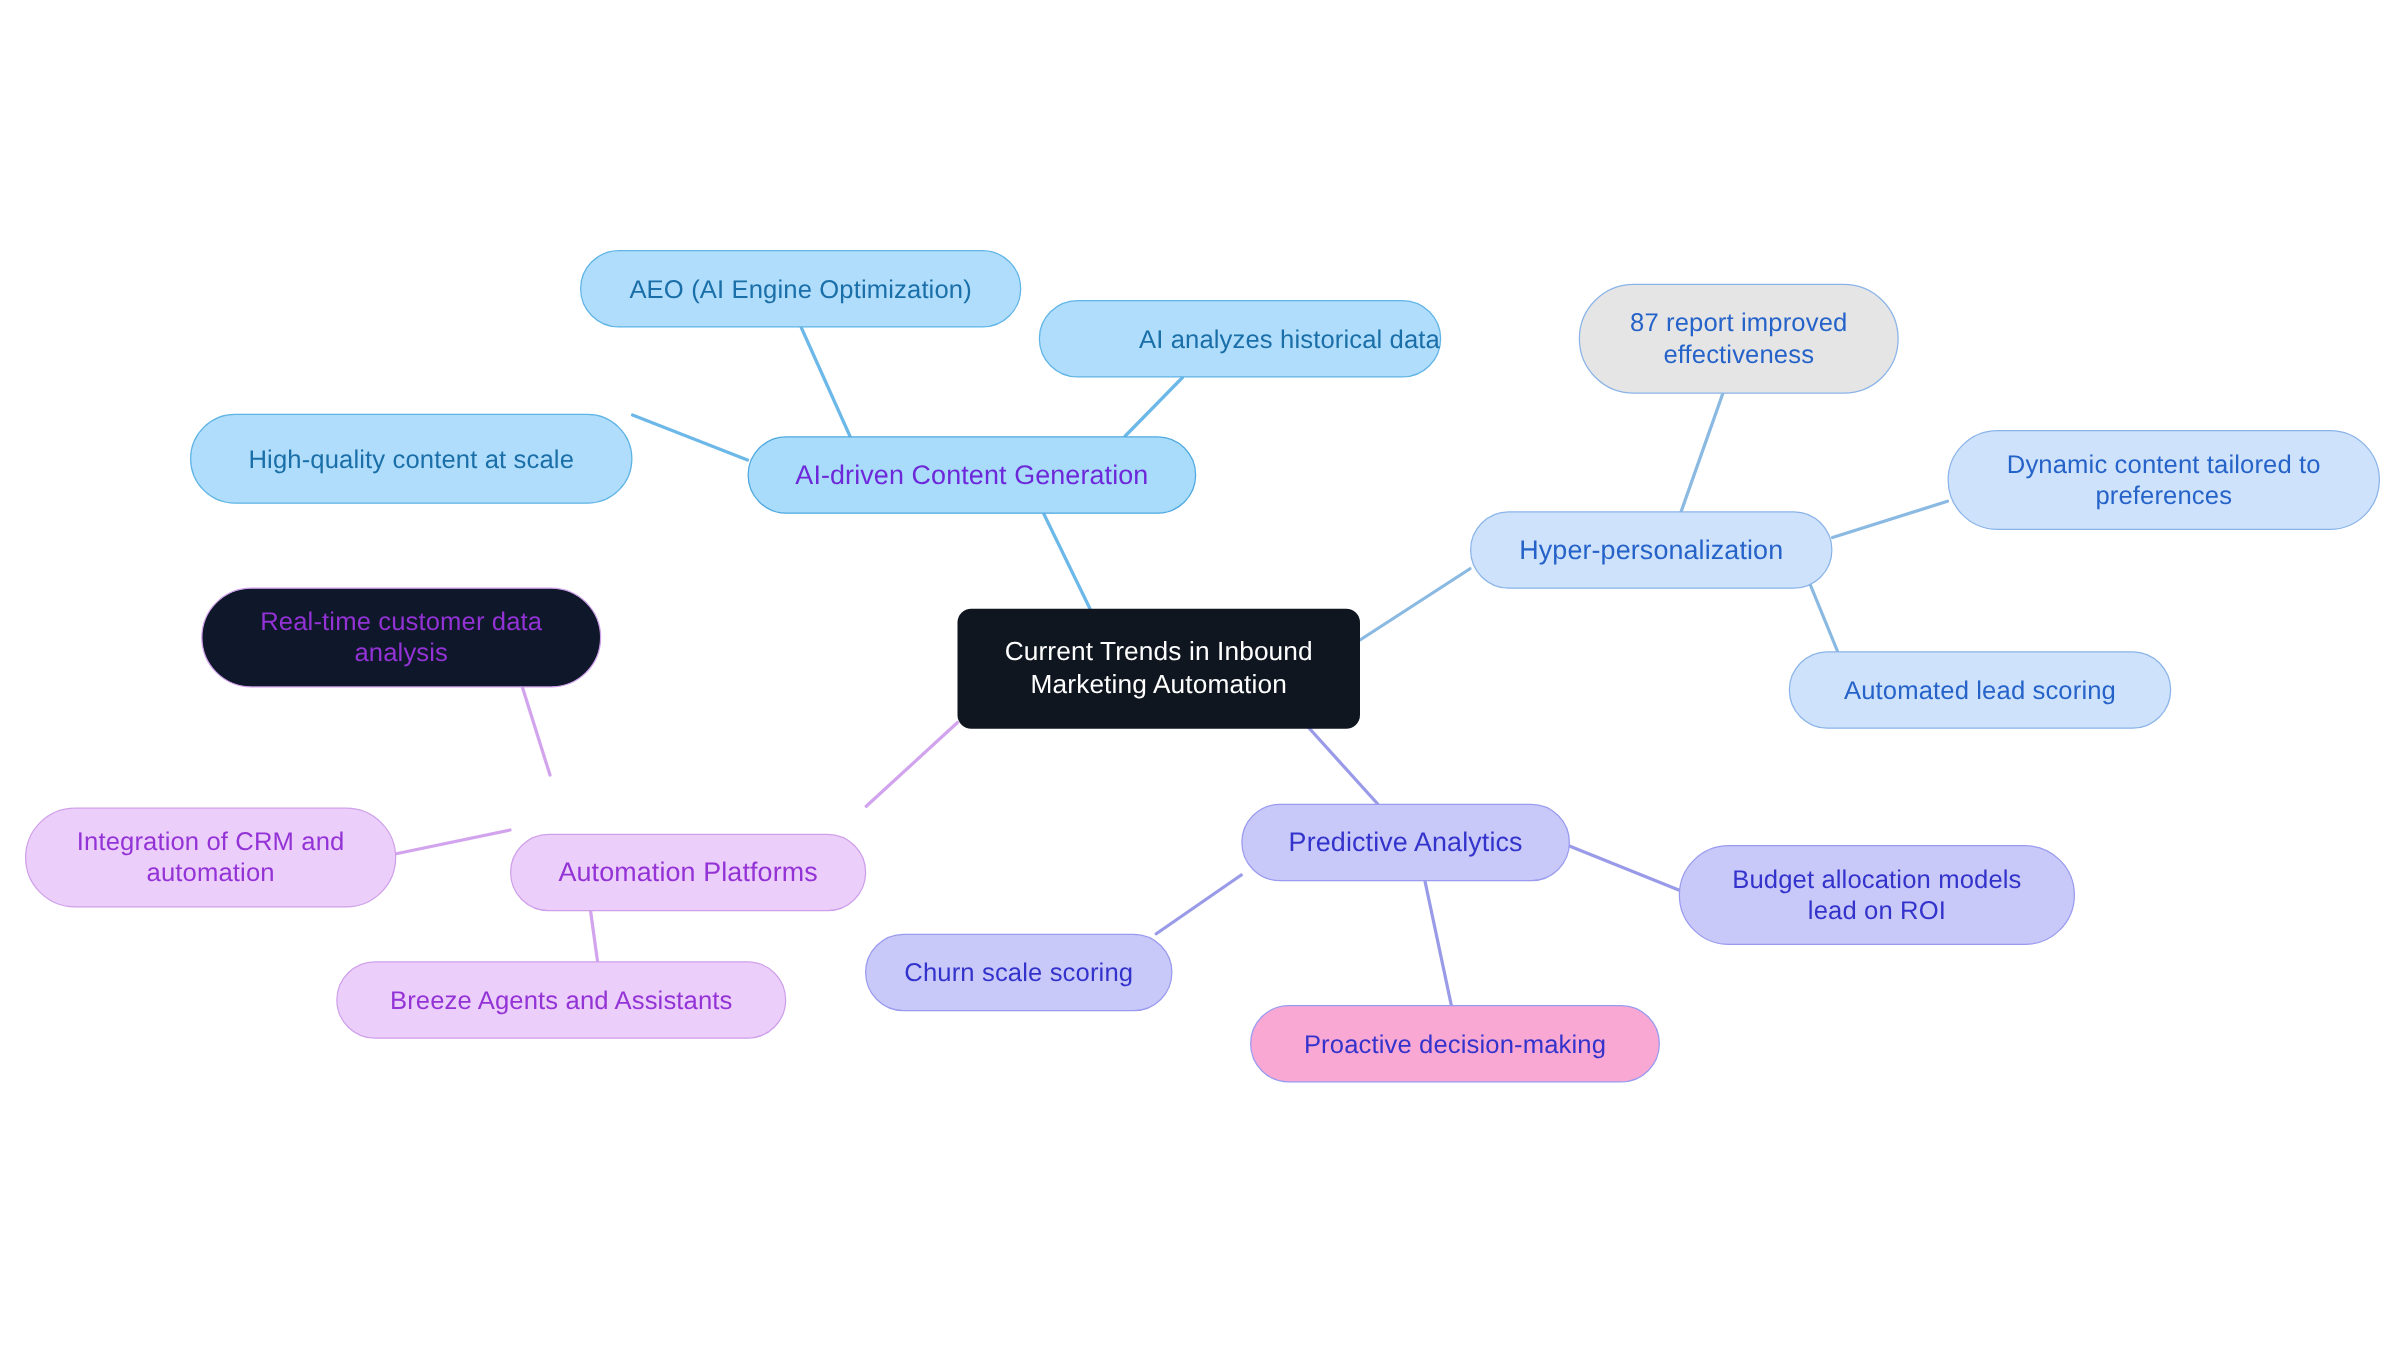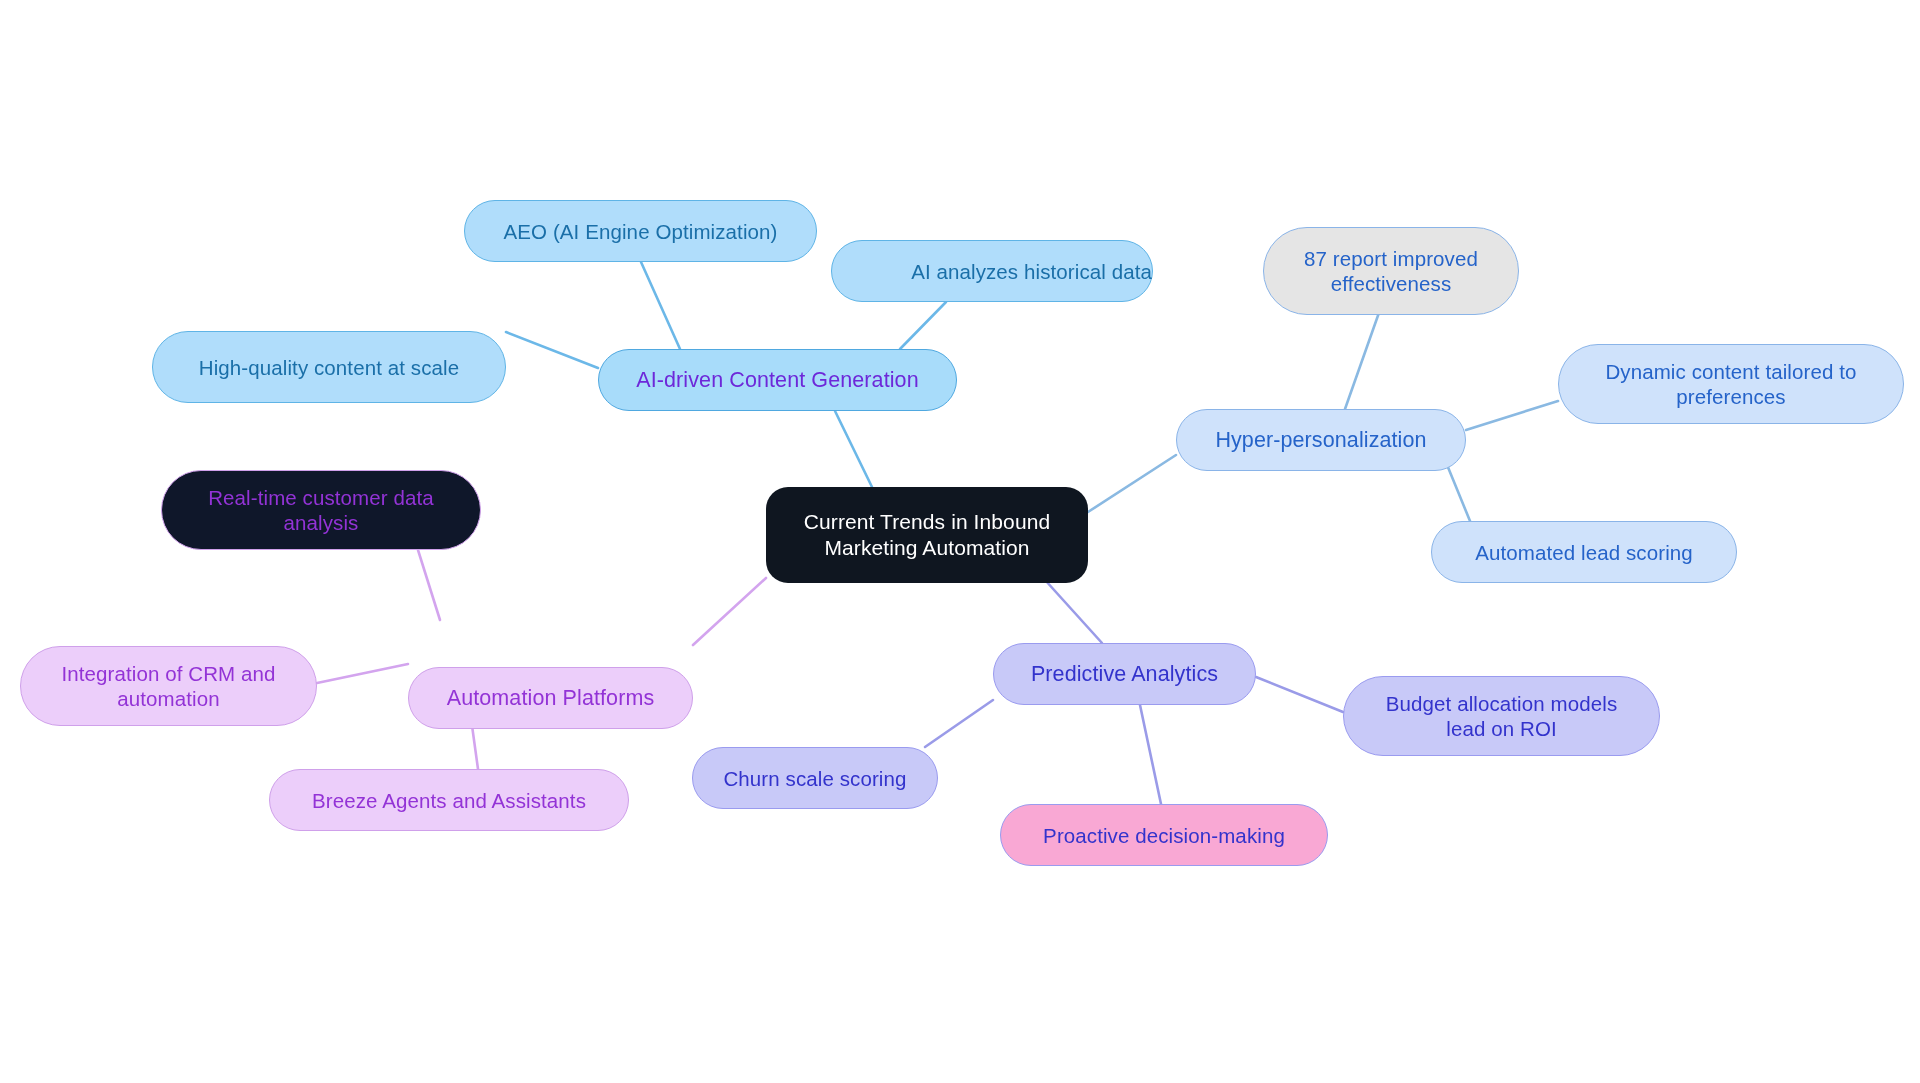--- a/index.html
+++ b/index.html
@@ -34,21 +34,21 @@
     justify-content: center;
     text-align: center;
     border-radius: 999px;
     border-style: solid;
     border-width: 1.5px;
     line-height: 1.22;
     white-space: pre-line;
     letter-spacing: 0.1px;
   }
   .node.root {
-    border-radius: 22px;
+    border-radius: 11px;
     border-width: 0;
     font-size: 21px;
     color: #ffffff;
     background: #0f1620;
     text-align: center;
   }
   .node.branch {
     font-size: 21.5px;
   }
   .node.leaf {

